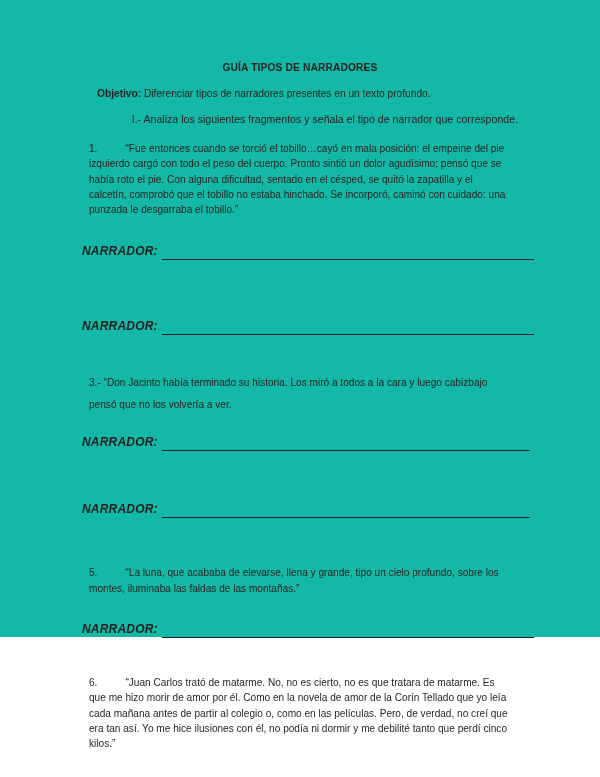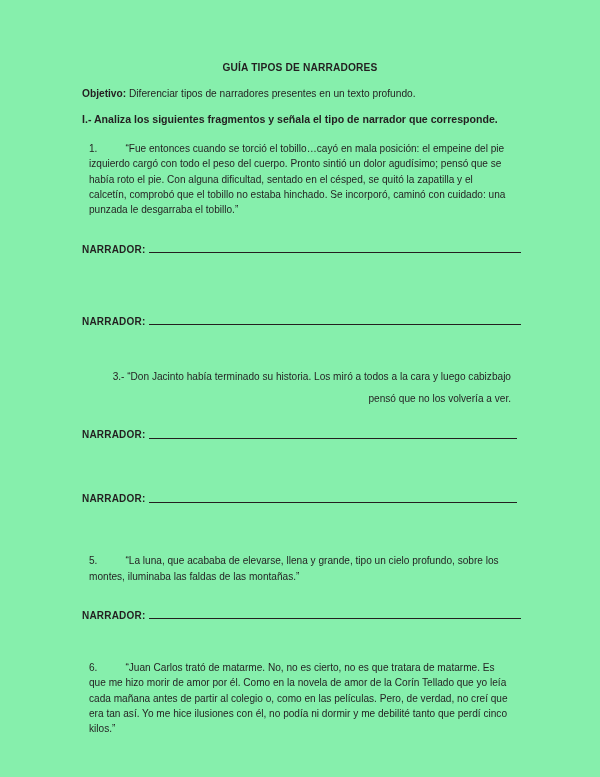--- a/index.html
+++ b/index.html
@@ -13,77 +13,79 @@
     height: 777px;
     overflow: hidden;
     font-family: "Liberation Sans", sans-serif;
     color: #231f20;
     -webkit-font-smoothing: antialiased;
   }
 
   .page {
     position: relative;
     width: 600px;
-    height: 777px;
-    background: #86efac;
+    height: 637px;
+    background: #14b8a6;
     box-sizing: border-box;
     padding: 62px 82px 0 82px;
   }
 
   .doc-title {
     text-align: center;
     font-weight: bold;
     font-size: 10.2px;
     letter-spacing: 0.15px;
     margin: 0 0 13px 0;
     line-height: 1.15;
   }
 
   .objective-line {
     font-size: 10.2px;
     line-height: 1.32;
     margin: 0 0 13px 0;
   }
   .objective-line .lbl {
     font-weight: bold;
+    margin-left: 15px;
   }
 
   .instruction {
     font-size: 10.6px;
-    font-weight: bold;
+    font-weight: normal;
     line-height: 1.32;
     margin: 0 0 14px 0;
+    text-align: right;
   }
 
   .item {
     font-size: 10.1px;
     line-height: 1.52;
     margin: 7px;
     text-align: left;
   }
   .item .num {
     font-weight: normal;
   }
   .item .tabgap {
     display: inline-block;
     width: 28px;
   }
 
   
   .item.spaced {
     line-height: 2.25;
-    text-align: right;
   }
 
   .narrador-row {
-    font-size: 10px;
+    font-size: 12px;
     line-height: 1.5;
     display: flex;
-    align-items: center;
+    align-items: flex-end;
     white-space: nowrap;
+    font-style: italic;
   }
   .narrador-row .lbl {
     font-weight: bold;
     letter-spacing: 0.2px;
   }
   .narrador-row .rule {
     flex: 0 0 auto;
     width: 372px;
     border-bottom: 1.4px solid #231f20;
     margin-left: 4px;

